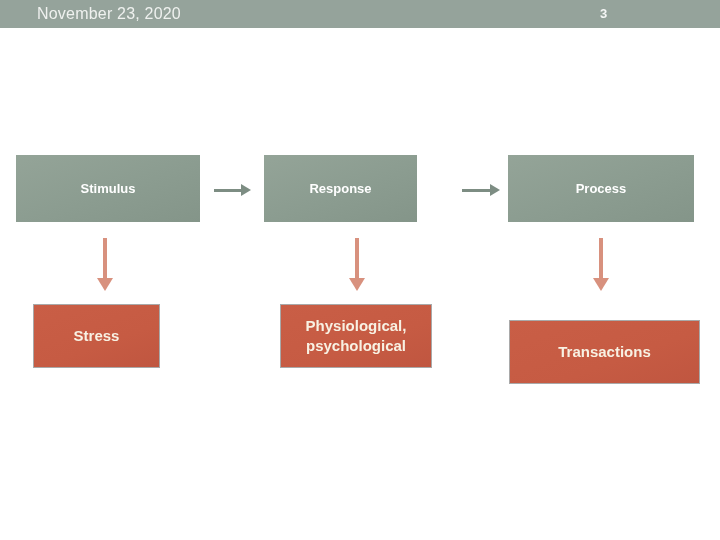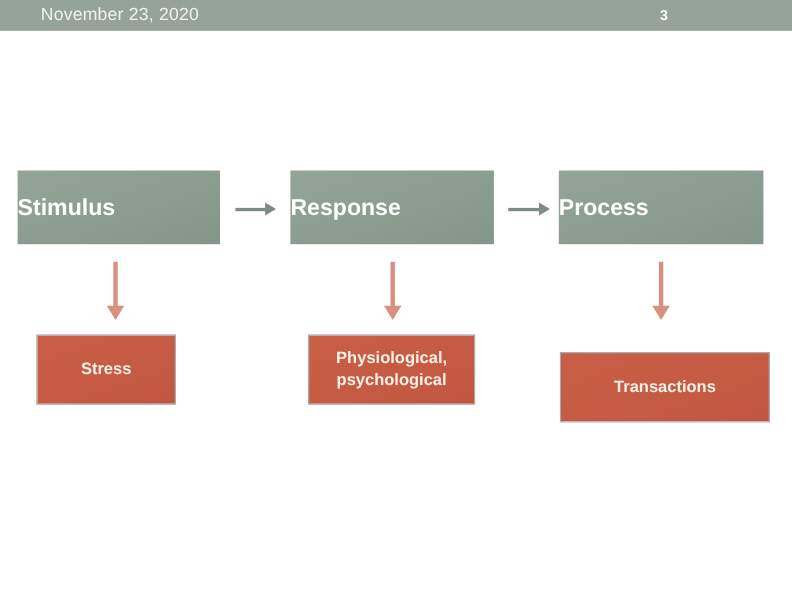--- a/index.html
+++ b/index.html
@@ -46,27 +46,28 @@
     color: #f5f6f5;
   }
   
   .gbox {
     position: absolute;
     top: 155px;
     height: 67px;
     background: linear-gradient(160deg, #94a498 0%, #8b9c90 55%, #849589 100%);
     display: flex;
     align-items: center;
+    justify-content: center;
     color: #ffffff;
-    font-size: 21px;
+    font-size: 13px;
     font-weight: bold;
     text-align: center;
   }
   #box-stimulus { left: 16px;  width: 184px; }
-  #box-response { left: 264px; width: 185px; }
+  #box-response { left: 264px; width: 153px; }
   #box-process  { left: 508px; width: 186px; }
 
   
   .rbox {
     position: absolute;
     top: 304px;
     height: 64px;
     background: linear-gradient(160deg, #c95e46 0%, #c65b43 60%, #c05640 100%);
     border: 1px solid #a9a9a9;
     box-sizing: border-box;

